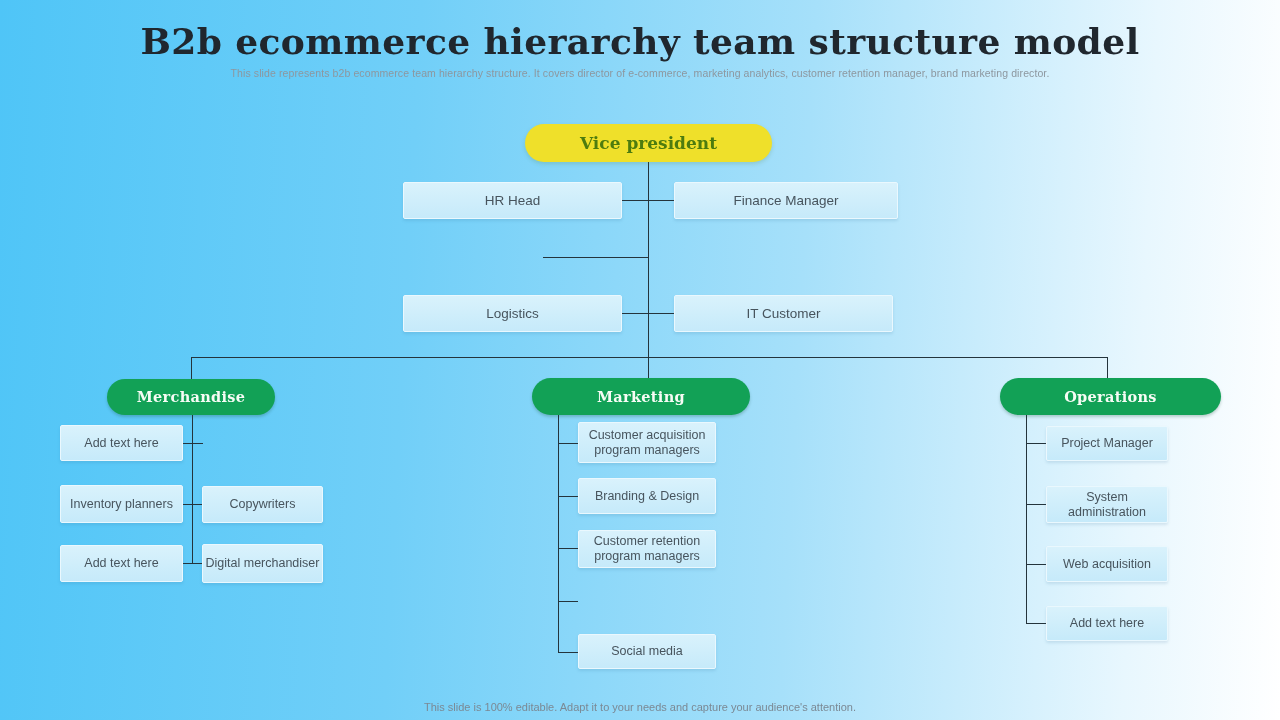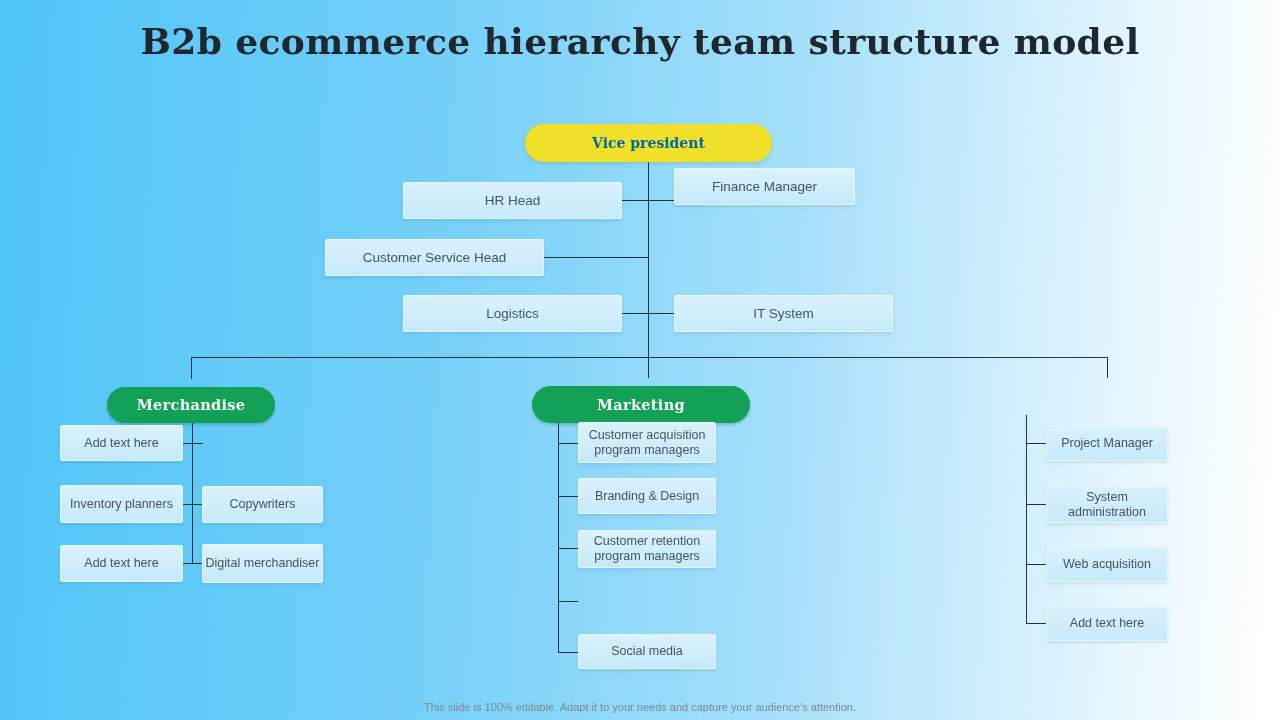--- a/index.html
+++ b/index.html
@@ -29,30 +29,31 @@
   .blue {
     background:linear-gradient(180deg,#d9f2fc,#c6eafa);
     border:1px solid #eaf8fe; border-radius:2px;
     color:#47545d; font-size:12.5px;
     box-shadow:0 2px 3px rgba(50,110,150,.15);
   }
   .blue.exec { font-size:13.5px; }
   .pill {
     border-radius:19px; font-family:"DejaVu Serif", serif; font-weight:700;
   }
-  .yellow { background:#efe02a; color:#0369a1; font-size:14px; box-shadow:0 2px 4px rgba(80,120,40,.2); }
-  .green  { background:#12a156; color:#f7fcf5; font-size:14.5px; letter-spacing:.3px; box-shadow:0 2px 3px rgba(20,80,55,.25);margin-top:8px; }
+  .yellow { background:#efe02a; color:#4d7c0f; font-size:17px; box-shadow:0 2px 4px rgba(80,120,40,.2); }
+  .green  { background:#12a156; color:#f7fcf5; font-size:14.5px; letter-spacing:.3px; box-shadow:0 2px 3px rgba(20,80,55,.25); }
   .line { position:absolute; background:#24343c; }
 </style>
 </head>
 <body>
 
 <div class="slide">
 
   <div class="title">B2b ecommerce hierarchy team structure model</div>
+  <div class="subtitle">This slide represents  b2b ecommerce team hierarchy structure. It covers director of e-commerce, marketing analytics, customer retention manager, brand marketing director.</div>
 
   <div class="line" style="left:648px;top:162px;width:1px;height:216px"></div>
   <div class="line" style="left:622px;top:200px;width:52px;height:1px"></div>
   <div class="line" style="left:543px;top:257px;width:105px;height:1px"></div>
   <div class="line" style="left:622px;top:313px;width:52px;height:1px"></div>
   <div class="line" style="left:191px;top:357px;width:917px;height:1px"></div>
   <div class="line" style="left:191px;top:357px;width:1px;height:22px"></div>
   <div class="line" style="left:1107px;top:357px;width:1px;height:21px"></div>
 
   <div class="line" style="left:192px;top:415px;width:1px;height:148px"></div>
@@ -69,27 +70,27 @@
 
   <div class="line" style="left:1026px;top:415px;width:1px;height:209px"></div>
   <div class="line" style="left:1026px;top:443px;width:20px;height:1px"></div>
   <div class="line" style="left:1026px;top:504px;width:20px;height:1px"></div>
   <div class="line" style="left:1026px;top:564px;width:20px;height:1px"></div>
   <div class="line" style="left:1026px;top:623px;width:20px;height:1px"></div>
 
   <div class="node pill yellow" style="left:525px;top:124px;width:247px;height:38px">Vice president</div>
 
   <div class="node blue exec" style="left:403px;top:182px;width:219px;height:37px">HR Head</div>
-  <div class="node blue exec" style="left:674px;top:168px;width:181px;height:37px">Finance Manager</div>
-  <div class="node blue exec" style="left:325px;top:239px;width:219px;height:37px">Customer Service Head</div>
+  <div class="node blue exec" style="left:674px;top:182px;width:224px;height:37px">Finance Manager</div>
   <div class="node blue exec" style="left:403px;top:295px;width:219px;height:37px">Logistics</div>
-  <div class="node blue exec" style="left:674px;top:295px;width:219px;height:37px">IT System</div>
+  <div class="node blue exec" style="left:674px;top:295px;width:219px;height:37px">IT Customer</div>
 
   <div class="node pill green" style="left:107px;top:379px;width:168px;height:36px">Merchandise</div>
   <div class="node pill green" style="left:532px;top:378px;width:218px;height:37px">Marketing</div>
+  <div class="node pill green" style="left:1000px;top:378px;width:221px;height:37px">Operations</div>
 
   <div class="node blue" style="left:60px;top:425px;width:123px;height:36px">Add text here</div>
   <div class="node blue" style="left:60px;top:485px;width:123px;height:38px">Inventory planners</div>
   <div class="node blue" style="left:60px;top:545px;width:123px;height:37px">Add text here</div>
 
   <div class="node blue" style="left:202px;top:486px;width:121px;height:37px">Copywriters</div>
   <div class="node blue" style="left:202px;top:544px;width:121px;height:39px">Digital merchandiser</div>
 
   <div class="node blue" style="left:578px;top:422px;width:138px;height:41px">Customer acquisition program managers</div>
   <div class="node blue" style="left:578px;top:478px;width:138px;height:36px">Branding &amp; Design</div>

